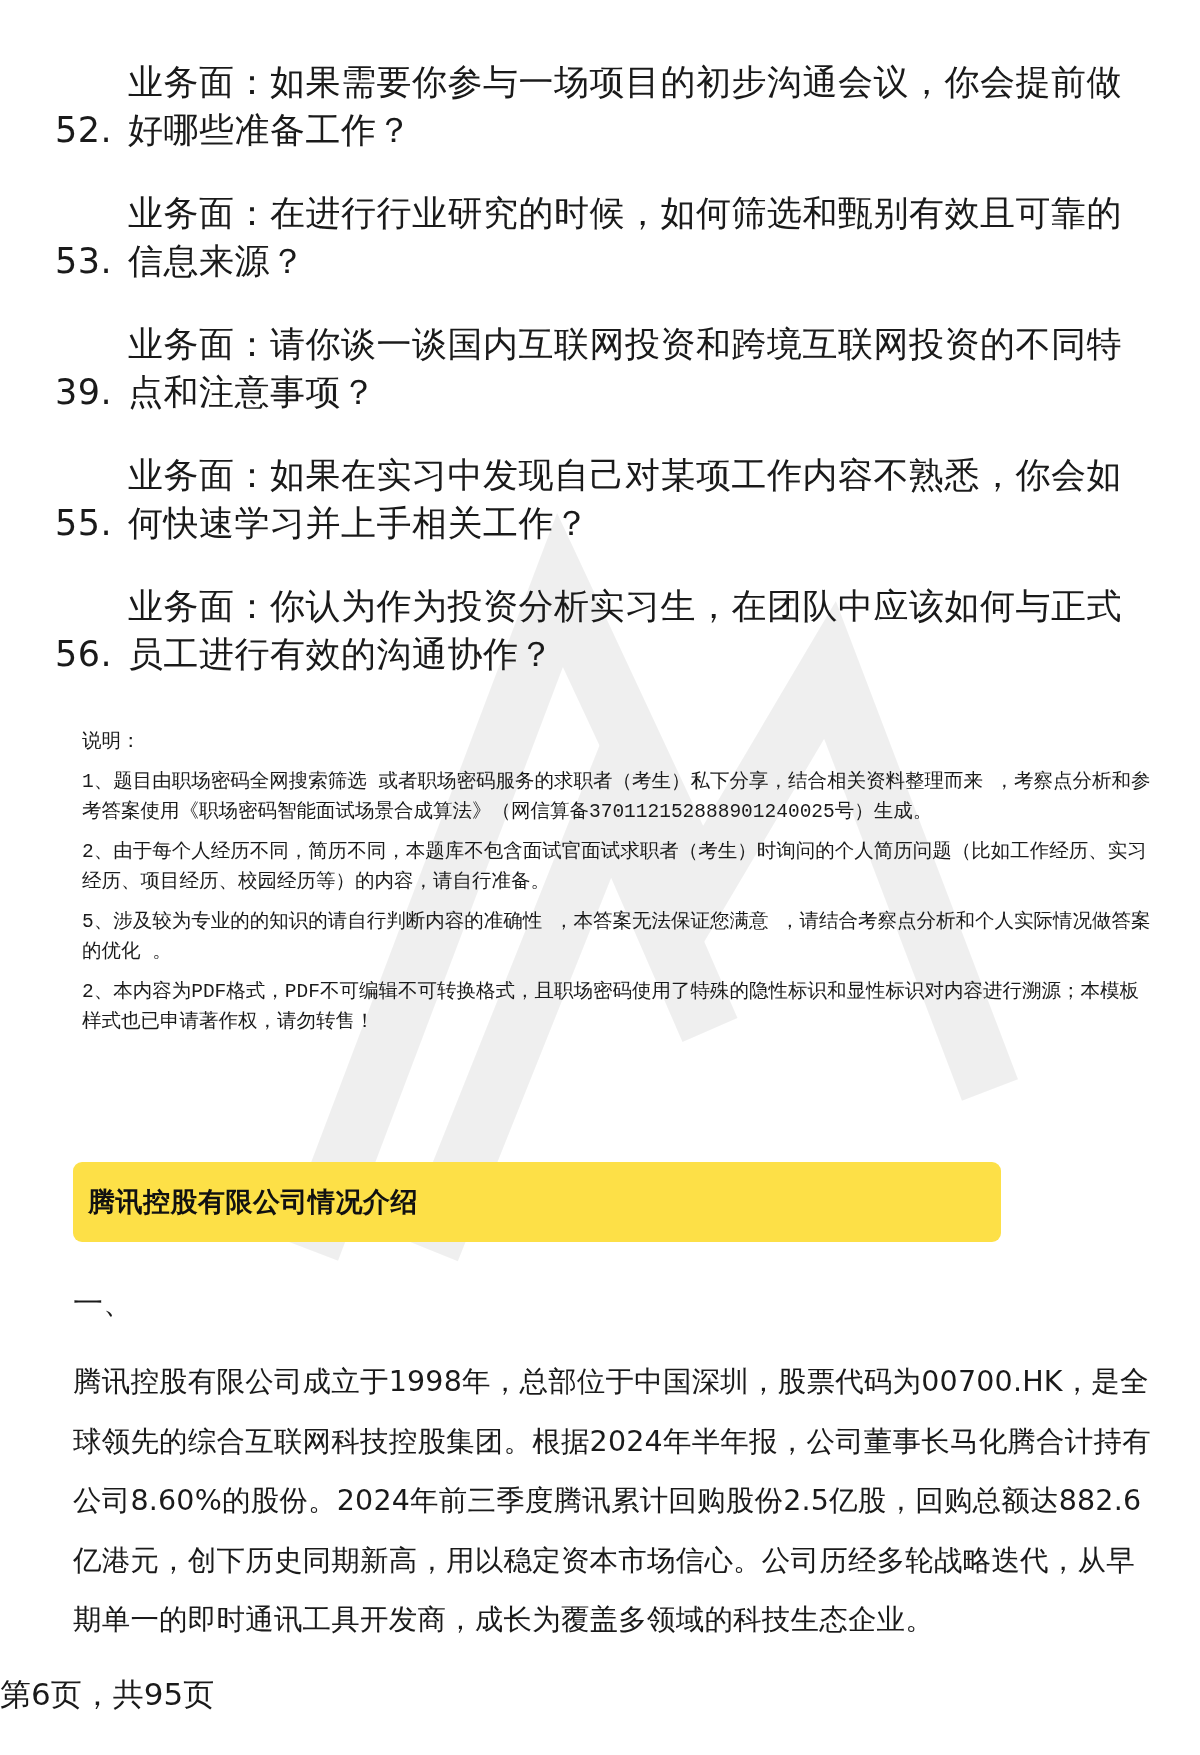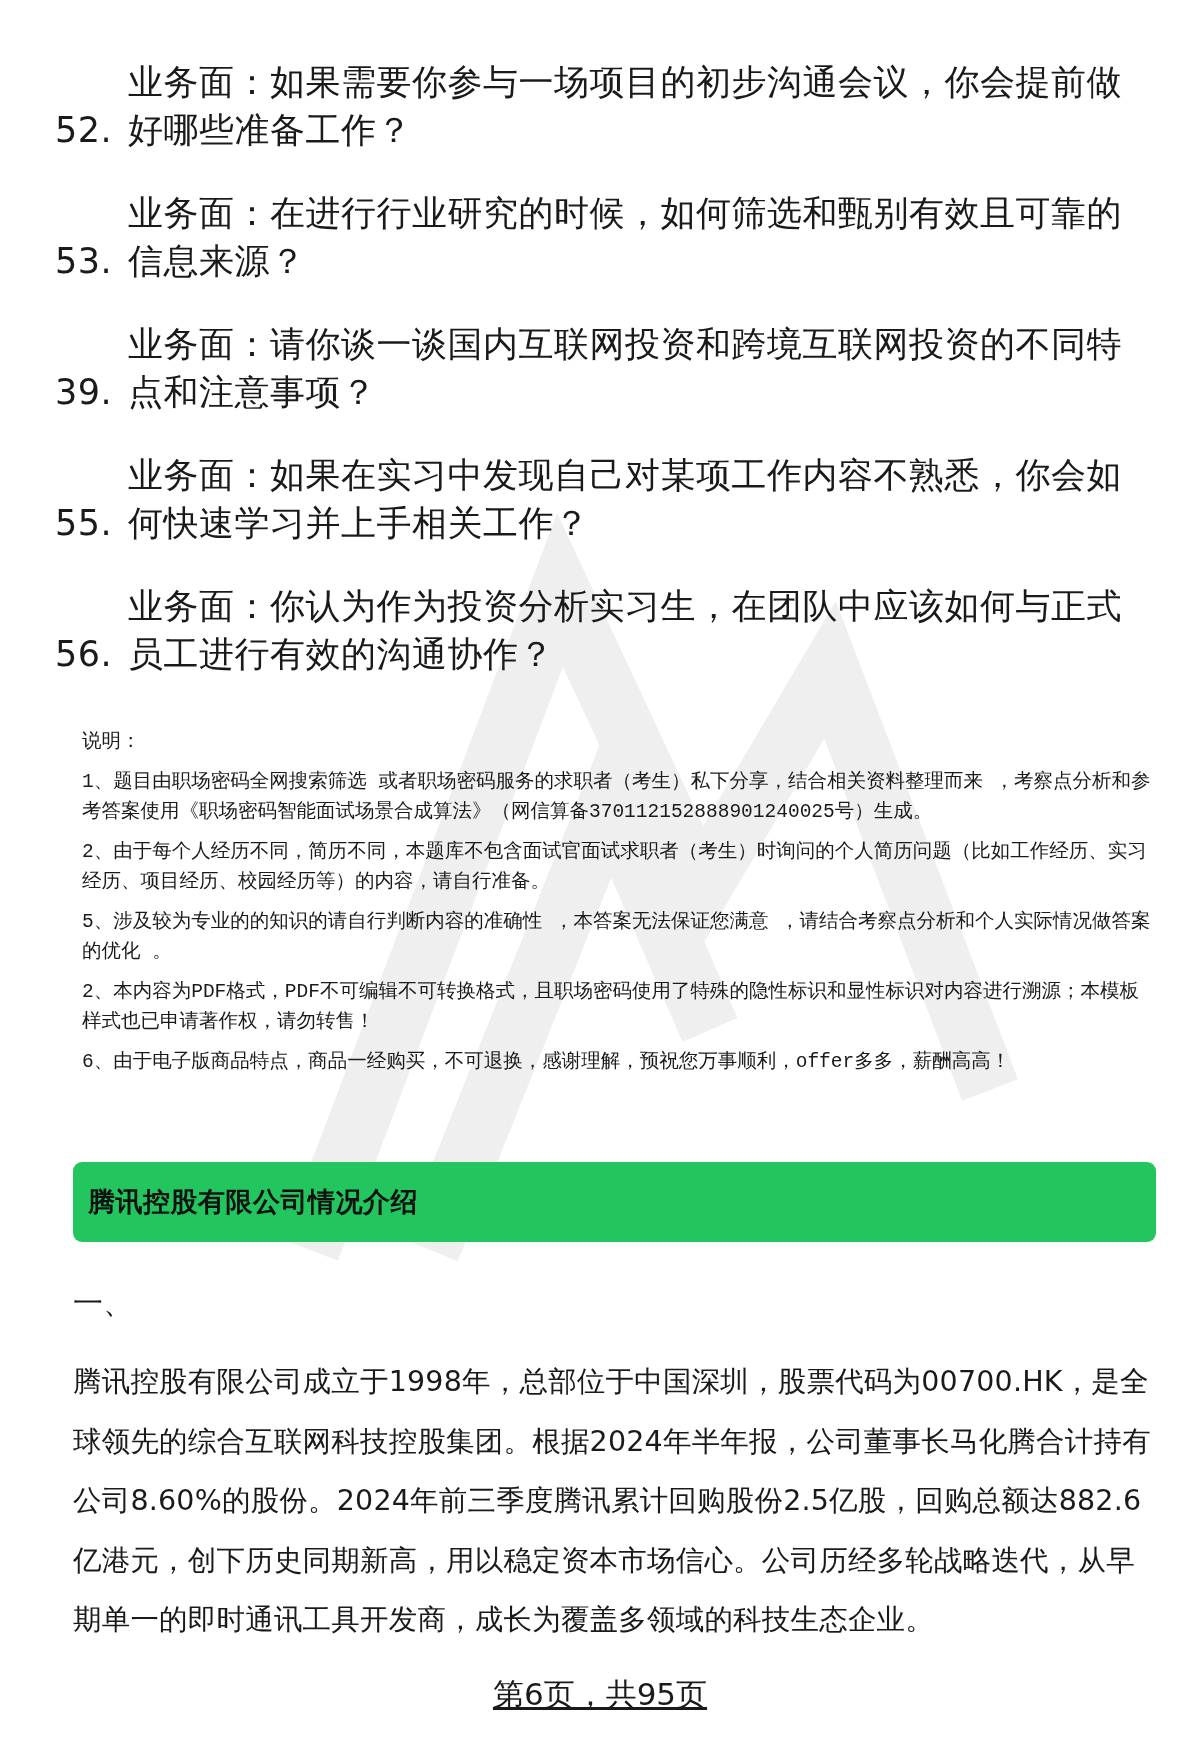--- a/index.html
+++ b/index.html
@@ -54,23 +54,23 @@
       line-height: 30.5px;
     }
     .notes p {
       margin: 9px;
       font-family: Liberation Mono, monospace;
     }
     .section-banner {
       position: absolute;
       left: 73px;
       top: 1162px;
-      width: 1083px;
+      width: 928px;
       height: 80px;
-      background: #22c55e;
+      background: #fde047;
       border-radius: 9px;
       display: flex;
       align-items: center;
       box-sizing: border-box;
       padding-left: 15px;
     }
     .section-title {
       font-size: 27px;
       font-weight: bold;
       color: #111;
@@ -91,24 +91,23 @@
       font-size: 28.5px;
       line-height: 59.5px;
       letter-spacing: 0.2px;
       margin: 0;
     }
     .page-footer {
       position: absolute;
       left: 0;
       width: 1200px;
       top: 1674px;
-      text-align: center;
+      text-align: left;
       font-size: 31px;
       line-height: 40px;
-      text-decoration: underline;
     }
   </style>
 </head>
 <body>
 
 <svg class="watermark" viewBox="0 0 800 800">
   <g fill="none" stroke="#000" stroke-width="60" stroke-linejoin="miter">
     <polyline points="80,780 330,120 470,420 600,200 760,620"></polyline>
     <polyline points="200,780 380,330 480,560"></polyline>
   </g>
@@ -136,21 +135,20 @@
     <span class="q-text">业务面：你认为作为投资分析实习生，在团队中应该如何与正式员工进行有效的沟通协作？</span>
   </div>
 </div>
 
 <div class="notes">
   <p>说明：</p>
   <p>1、题目由职场密码全网搜索筛选 或者职场密码服务的求职者（考生）私下分享，结合相关资料整理而来 ，考察点分析和参考答案使用《职场密码智能面试场景合成算法》（网信算备370112152888901240025号）生成。</p>
   <p>2、由于每个人经历不同，简历不同，本题库不包含面试官面试求职者（考生）时询问的个人简历问题（比如工作经历、实习经历、项目经历、校园经历等）的内容，请自行准备。</p>
   <p>5、涉及较为专业的的知识的请自行判断内容的准确性 ，本答案无法保证您满意 ，请结合考察点分析和个人实际情况做答案的优化 。</p>
   <p>2、本内容为PDF格式，PDF不可编辑不可转换格式，且职场密码使用了特殊的隐性标识和显性标识对内容进行溯源；本模板样式也已申请著作权，请勿转售！</p>
-  <p>6、由于电子版商品特点，商品一经购买，不可退换，感谢理解，预祝您万事顺利，offer多多，薪酬高高！</p>
 </div>
 
 <div class="section-banner">
   <span class="section-title">腾讯控股有限公司情况介绍</span>
 </div>
 
 <div class="subheading">一、</div>
 
 <p class="body-para">腾讯控股有限公司成立于1998年，总部位于中国深圳，股票代码为00700.HK，是全球领先的综合互联网科技控股集团。根据2024年半年报，公司董事长马化腾合计持有公司8.60%的股份。2024年前三季度腾讯累计回购股份2.5亿股，回购总额达882.6亿港元，创下历史同期新高，用以稳定资本市场信心。公司历经多轮战略迭代，从早期单一的即时通讯工具开发商，成长为覆盖多领域的科技生态企业。</p>
 

